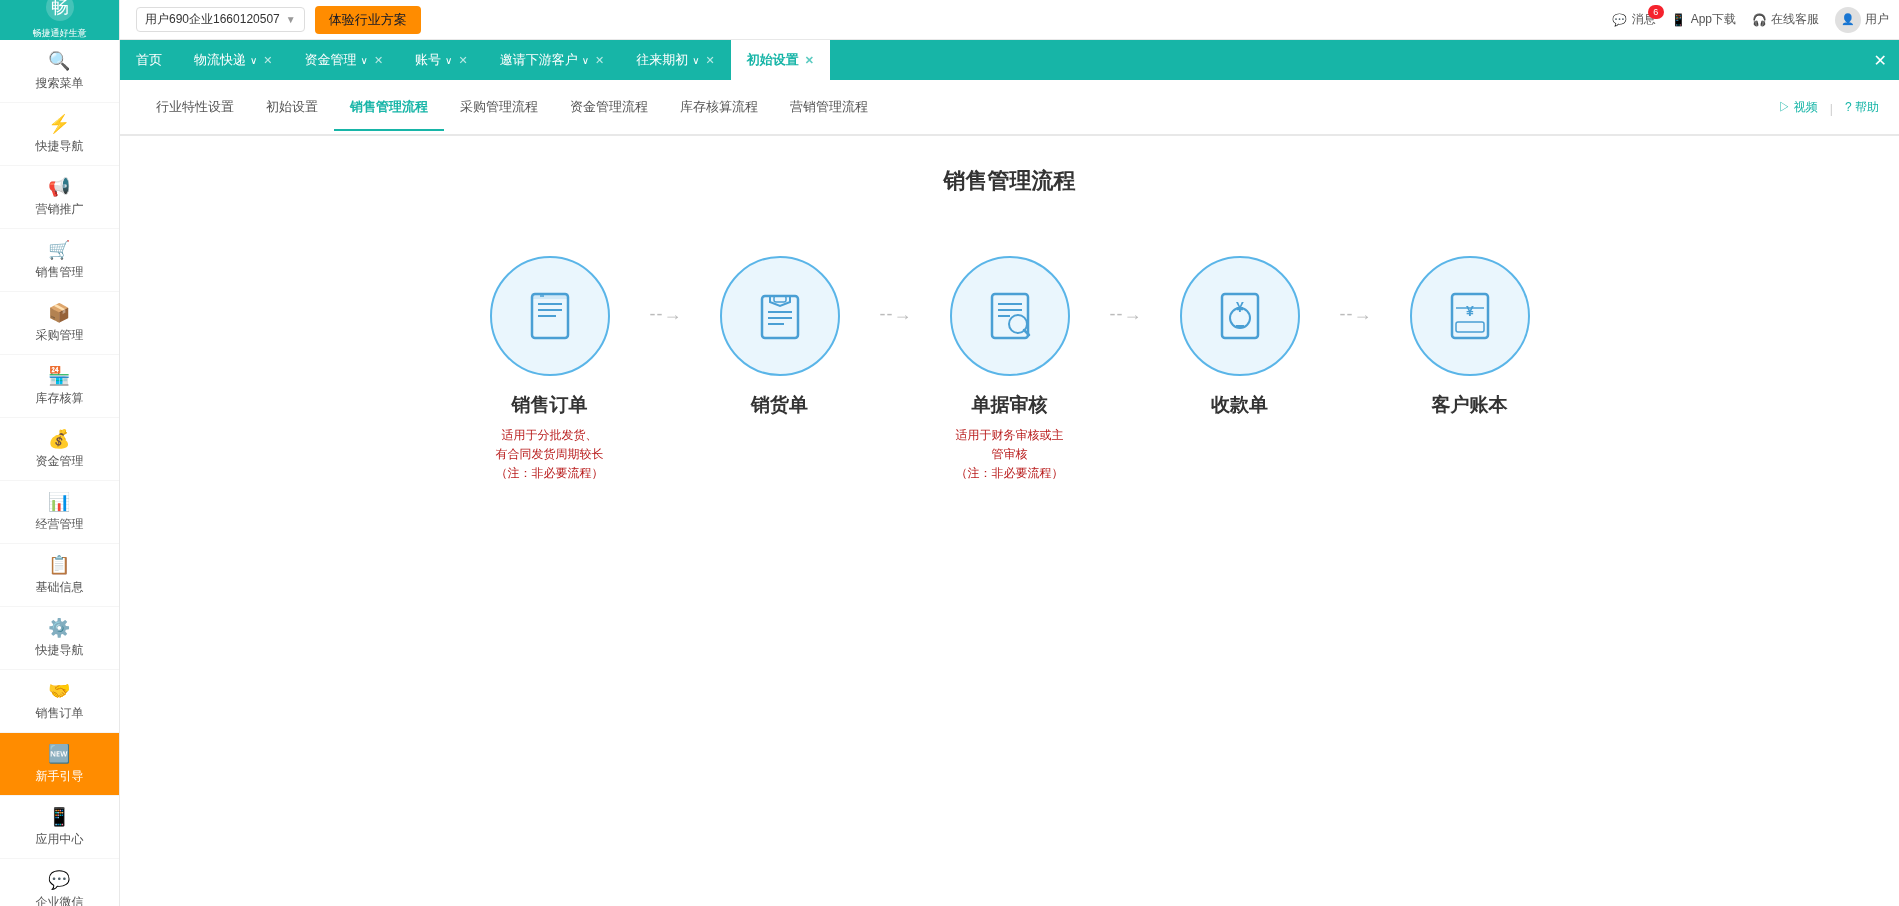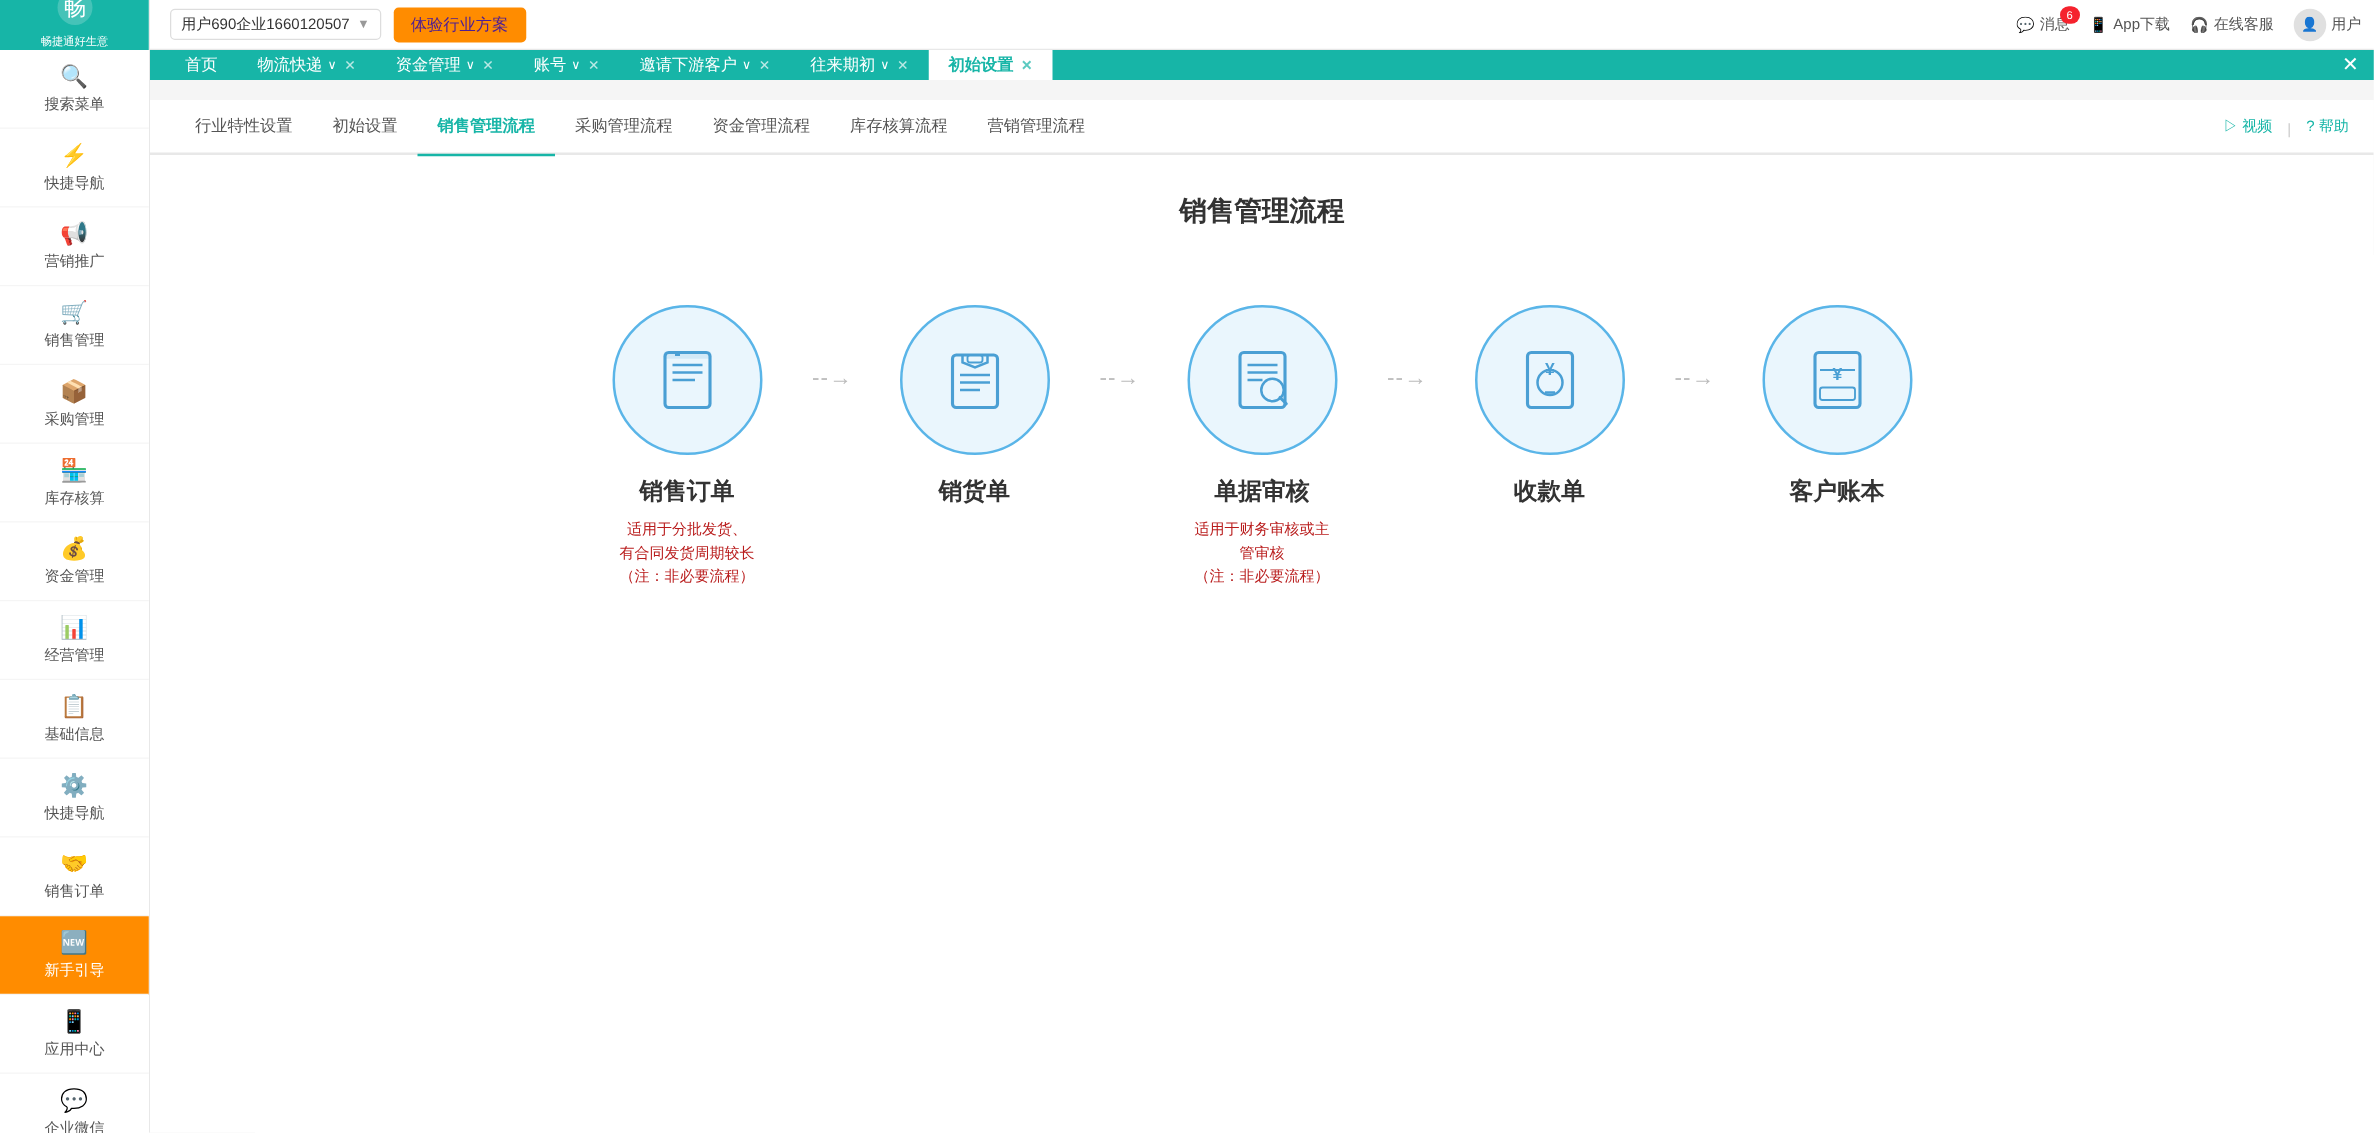--- a/index.html
+++ b/index.html
@@ -30,21 +30,21 @@
       padding: 3px 8px;
       margin-left: 16px;
       cursor: pointer;
       font-size: 12px;
       color: #333;
       background: #fff;
     }
     .user-selector .arrow { margin-left: 6px; color: #999; font-size: 10px; }
     .trial-btn {
       background: #ff8c00;
-      color: #4c1d95;
+      color: #0f172a;
       border: none;
       border-radius: 4px;
       padding: 5px 14px;
       margin-left: 10px;
       cursor: pointer;
       font-size: 13px;
     }
     .top-header-right {
       display: flex;
       align-items: center;
@@ -74,28 +74,27 @@
     .avatar-circle {
       width: 26px; height: 26px;
       border-radius: 50%;
       background: #e0e0e0;
       display: flex; align-items: center; justify-content: center;
       font-size: 11px; color: #999;
     }
 
     
     .nav-tabs {
-      height: 24px;
+      height: 40px;
       background: #17b5a7;
       display: flex;
       align-items: stretch;
       position: fixed;
       top: 40px; left: 120px; right: 0;
       z-index: 99;
-      padding-left: 12px;
     }
     .nav-tab {
       display: flex;
       align-items: center;
       padding: 0 16px;
       color: #fff;
       font-size: 13px;
       cursor: pointer;
       white-space: nowrap;
       position: relative;
@@ -182,21 +181,21 @@
       min-height: calc(906px - 80px);
       position: relative;
     }
 
     
     .sub-tabs {
       display: flex;
       align-items: center;
       padding: 0 20px;
       border-bottom: 2px solid #e8e8e8;
-      height: 44px;
+      height: 56px;
       background: #fff;
     }
     .sub-tab {
       padding: 0 16px;
       height: 44px;
       display: flex;
       align-items: center;
       cursor: pointer;
       font-size: 13px;
       color: #555;

